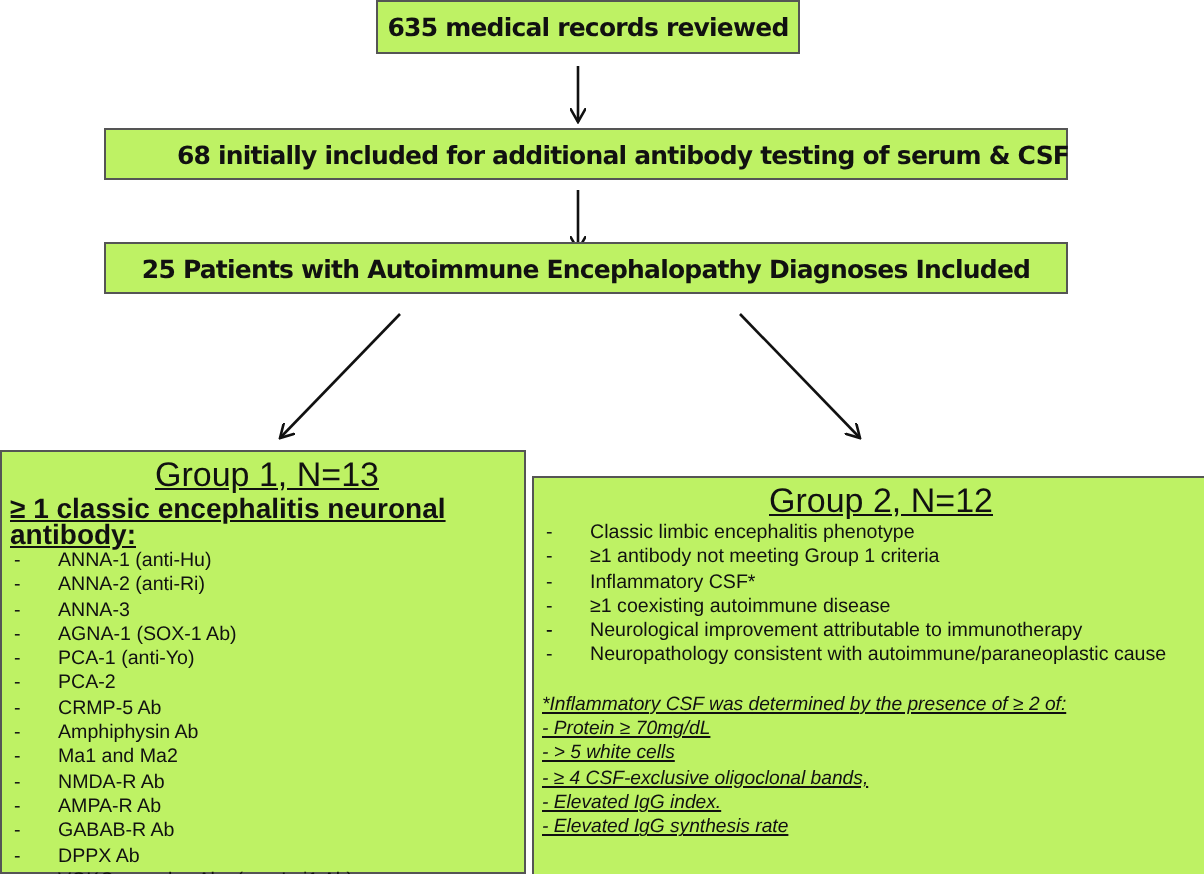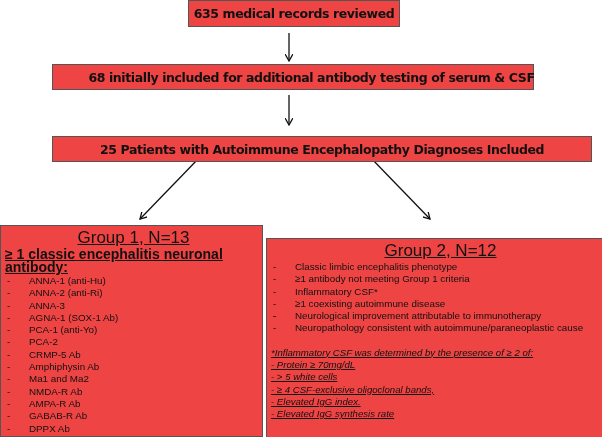--- a/index.html
+++ b/index.html
@@ -1,21 +1,21 @@
 <!DOCTYPE html>
 <html><head>
 <meta charset="utf-8">
 <style>
   html, body { margin:0; padding:0; background:#ffffff; }
   body { width:602px; height:437px; position:relative; overflow:hidden; font-family:"Liberation Sans", sans-serif; color:#111; }
-  .box { position:absolute; border:1.5px solid #555; background:#ef4444; box-sizing:border-box; }
+  .box { position:absolute; border:1.5px solid #555; background:#bef264; box-sizing:border-box; }
   .topbox { display:flex; align-items:center; justify-content:center; font-family:"DejaVu Sans", sans-serif; font-weight:bold; font-size:12.5px; letter-spacing:-0.4px; white-space:nowrap; }
   #b1 { left:188px; top:0px; width:212px; height:27px; }
   #b2 { left:52px; top:64px; width:482px; height:26px;padding-left:37px; }
-  #b3 { left:52px; top:136px; width:540px; height:26px; }
+  #b3 { left:52px; top:121px; width:482px; height:26px; }
   svg.arrows { position:absolute; left:0; top:0; width:602px; height:437px; }
   #g1 { left:0px; top:225px; width:263px; height:212px; padding:2px 0 0 4px; }
   #g2 { left:266px; top:238px; width:345px; height:213px; padding:2px 0 16px 4px; }
   .gtitle { text-align:center; font-size:17px; text-decoration:underline; line-height:19px; margin-bottom:1px; }
   .gsub { font-weight:bold; font-size:14px; text-decoration:underline; line-height:13px; margin-bottom:1px; }
   ul.items { list-style:none; margin:0; padding:0; font-size:9.8px; line-height:12.3px; }
   ul.items li { position:relative; padding-left:24px; white-space:nowrap; }
   ul.items li .dash { position:absolute; left:2px; top:0; }
   .note { margin-top:12px; font-style:italic; font-size:9.6px; line-height:12.3px; white-space:nowrap;text-decoration:underline; }
 </style>

